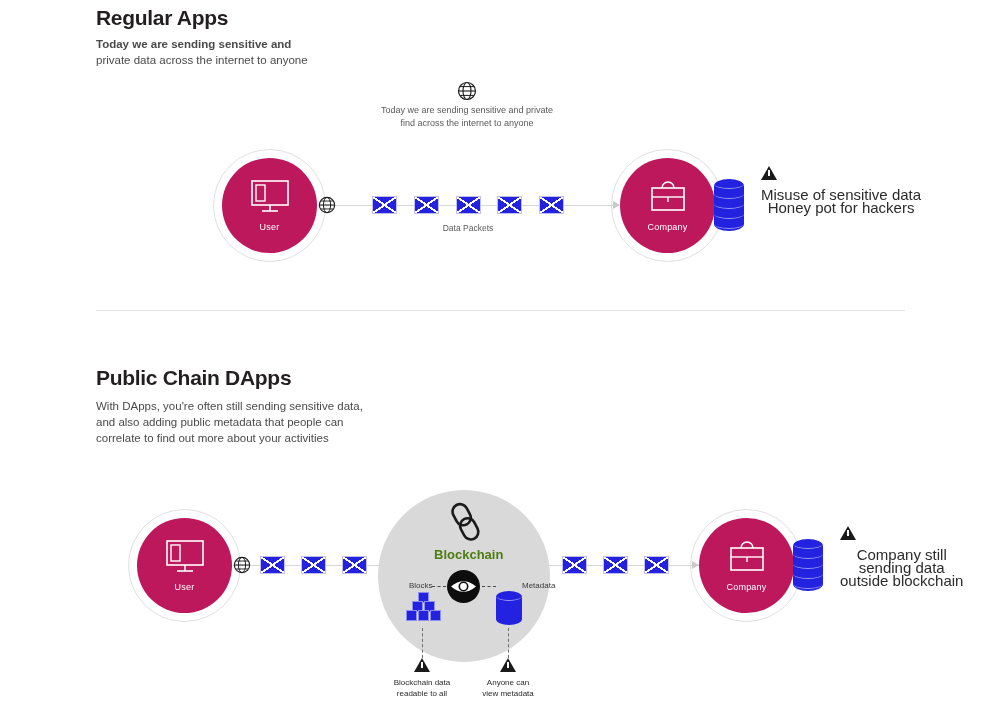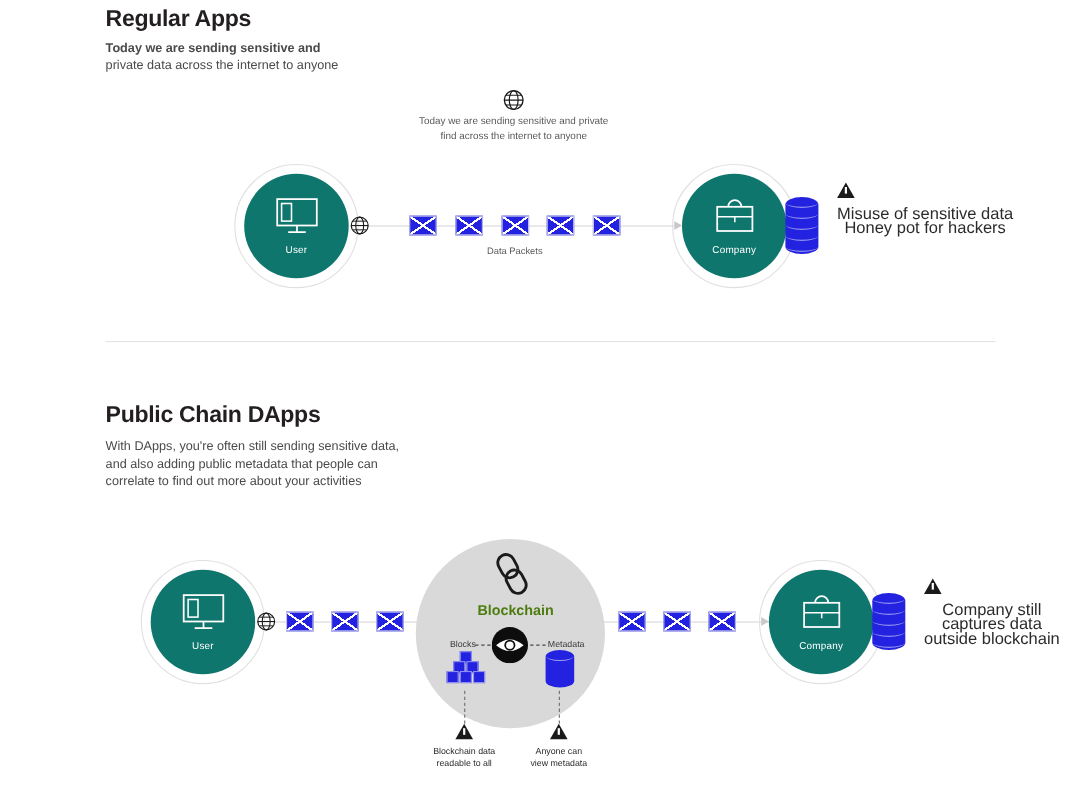--- a/index.html
+++ b/index.html
@@ -38,21 +38,21 @@
     top: 310px;
     width: 809px;
     height: 1px;
     background: #e3e3e3;
   }
 
   
   .node {
     position: absolute;
     border-radius: 50%;
-    background: #0f766e;
+    background: #be185d;
     display: flex;
     flex-direction: column;
     align-items: center;
     justify-content: center;
     box-sizing: border-box;
   }
   .node .node-label {
     color: #ffffff;
     font-size: 9px;
     margin-top: 7px;
@@ -303,21 +303,21 @@
       <circle cx="16.5" cy="16.5" r="16.5" fill="#0d0d0d"></circle>
       <path d="M4 16.5 Q16.5 6 29 16.5 Q16.5 27 4 16.5 Z" fill="#ffffff"></path>
       <circle cx="16.5" cy="16.5" r="5" fill="#0d0d0d"></circle>
       <circle cx="16.5" cy="16.5" r="3.4" fill="#ffffff"></circle>
     </svg>
   </div>
   <div class="dotted-h" style="left:432px; top:586px; width:14px;"></div>
   <div class="dotted-h" style="left:482px; top:586px; width:14px;"></div>
 
   <div class="bc-sub" style="left:409px; top:581px;">Blocks</div>
-  <div class="bc-sub" style="left:498px; top:581px;">Metadata</div>
+  <div class="bc-sub" style="left:522px; top:581px;">Metadata</div>
 
   <div class="cubes" style="left:406px; top:592px; width:36px; height:34px;">
     <div class="cube" style="left:12px; top:0px;"></div>
     <div class="cube" style="left:6px;  top:9px;"></div>
     <div class="cube" style="left:18px; top:9px;"></div>
     <div class="cube" style="left:0px;  top:18px;"></div>
     <div class="cube" style="left:12px; top:18px;"></div>
     <div class="cube" style="left:24px; top:18px;"></div>
   </div>
 
@@ -394,16 +394,16 @@
     <span style="top:20px;"></span>
       <span style="top:30px;"></span>
       <span style="top:40px;"></span>
   </div>
 
   <div class="warn-block" style="left:840px; top:526px;">
     <div class="tri">
         <i></i>
       </div>
     <div class="warn-text" style="margin-top:8px;">Company still</div>
-    <div class="warn-text">captures data</div>
+    <div class="warn-text">sending data</div>
     <div class="warn-text">outside blockchain</div>
   </div>
 </div>
 
 </body></html>

